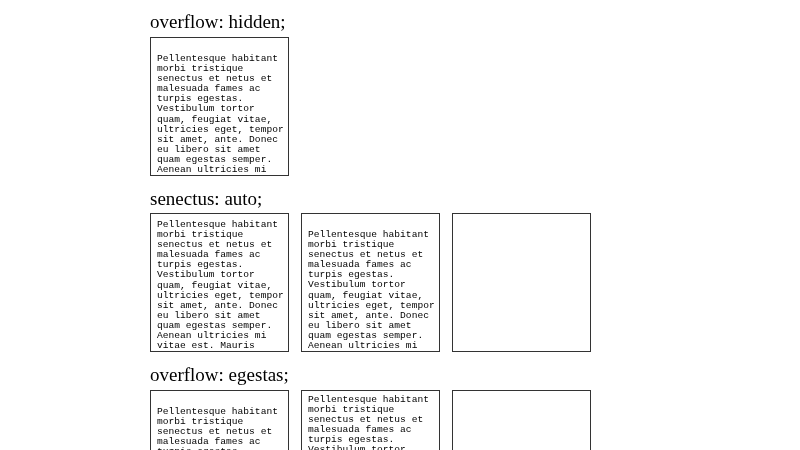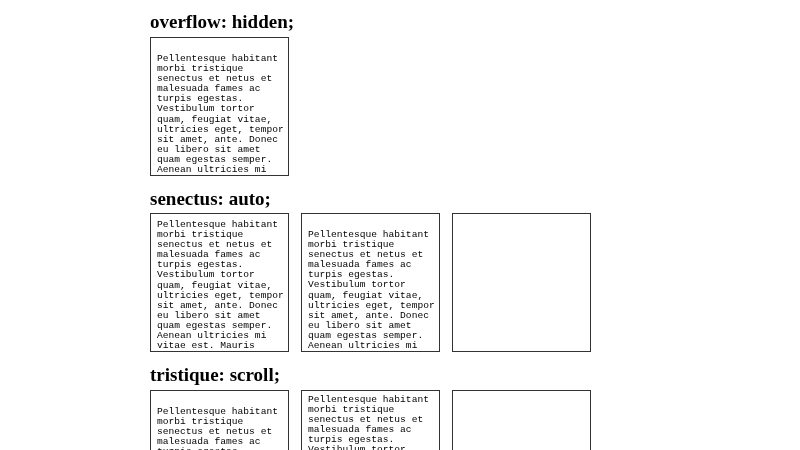--- a/index.html
+++ b/index.html
@@ -1,18 +1,18 @@
 <!DOCTYPE html>
 <html><head>
   <meta charset="utf-8">
   <style>
     html, body { margin: 0; padding: 0; background: #ffffff; }
     body { width: 800px; height: 450px; overflow: hidden; position: relative;
            font-family: "Liberation Serif", "DejaVu Serif", serif; color: #000; }
-    .heading { position: absolute; left: 150px; font-size: 19px; font-weight: bold; margin: 0;
+    .heading { position: absolute; left: 150px; font-size: 19px; font-weight: normal; margin: 0;
                line-height: 22px; text-align: center; }
     .box { position: absolute; width: 137px; height: 137px; border: 1px solid #333;
            box-sizing: content-box; overflow: hidden; background: #fff; font-family: Liberation Mono, monospace; }
     .box .txt { position: absolute; left: 6px; right: 4px; font-size: 9.6px; line-height: 10.1px; }
   </style>
 </head>
 <body>
 
 <h2 class="heading" style="top:11px">overflow: hidden;</h2>
 <div class="box" style="left:150px; top:37px">
@@ -23,21 +23,21 @@
 <div class="box" style="left:150px; top:213px">
   <div class="txt" style="top:6px">Pellentesque habitant morbi tristique senectus et netus et malesuada fames ac turpis egestas. Vestibulum tortor quam, feugiat vitae, ultricies eget, tempor sit amet, ante. Donec eu libero sit amet quam egestas semper. Aenean ultricies mi vitae est. Mauris placerat eleifend leo. Aenean ultricies mi vitae est. Mauris placerat eleifend leo Vestibulum tortor quam, feugiat vitae, ultricies eget, tempor sit amet, ante. Donec</div>
 </div>
 <div class="box" style="left:301px; top:213px">
   <div class="txt" style="top:16px">Pellentesque habitant morbi tristique senectus et netus et malesuada fames ac turpis egestas. Vestibulum tortor quam, feugiat vitae, ultricies eget, tempor sit amet, ante. Donec eu libero sit amet quam egestas semper. Aenean ultricies mi vitae est. Mauris placerat eleifend leo. Aenean ultricies mi vitae est. Mauris placerat eleifend leo Vestibulum tortor quam, feugiat vitae, ultricies</div>
 </div>
 <div class="box" style="left:452px; top:213px">
   <div class="txt" style="top:16px"></div>
 </div>
 
-<h2 class="heading" style="top:364px">tristique: scroll;</h2>
+<h2 class="heading" style="top:364px">overflow: egestas;</h2>
 <div class="box" style="left:150px; top:390px">
   <div class="txt" style="top:16px">Pellentesque habitant morbi tristique senectus et netus et malesuada fames ac turpis egestas. Vestibulum tortor quam, feugiat vitae, ultricies eget, tempor sit amet, ante.</div>
 </div>
 <div class="box" style="left:301px; top:390px">
   <div class="txt" style="top:4px">Pellentesque habitant morbi tristique senectus et netus et malesuada fames ac turpis egestas. Vestibulum tortor quam, feugiat vitae, ultricies eget, tempor sit amet, ante. Donec eu libero sit</div>
 </div>
 <div class="box" style="left:452px; top:390px">
   <div class="txt" style="top:16px"></div>
 </div>
 

